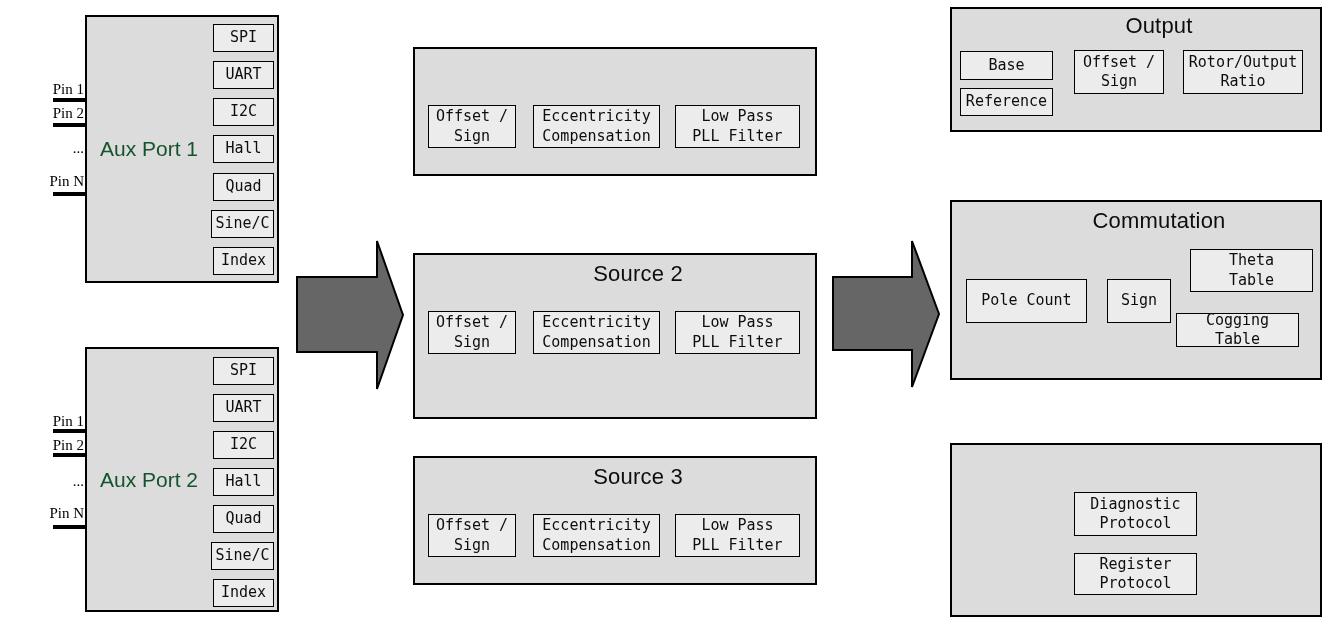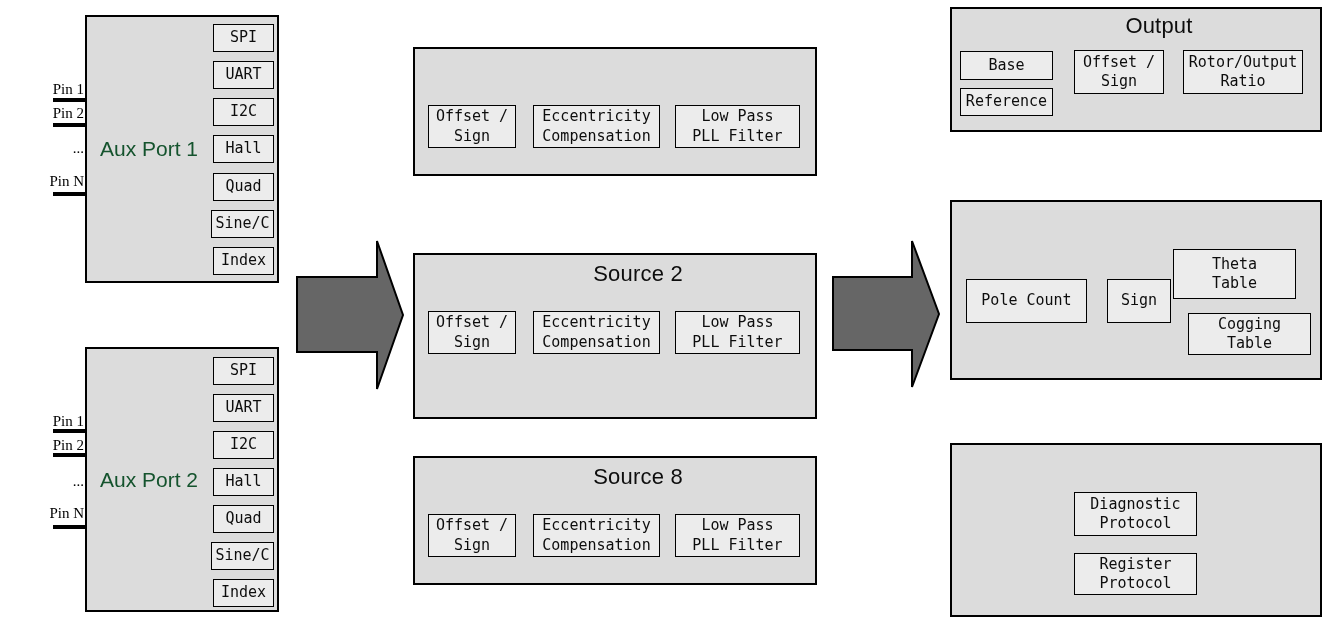--- a/index.html
+++ b/index.html
@@ -128,21 +128,21 @@
     <div class="panel-title" style="top:6px">Source 2</div>
     <div class="sbox" style="left:13px;top:56px;width:88px;height:43px">Offset /
 Sign</div>
     <div class="sbox" style="left:118px;top:56px;width:127px;height:43px">Eccentricity
 Compensation</div>
     <div class="sbox" style="left:260px;top:56px;width:125px;height:43px">Low Pass
 PLL Filter</div>
   </div>
 
   <div class="panel" style="left:413px;top:456px;width:404px;height:129px">
-    <div class="panel-title" style="top:6px">Source 8</div>
+    <div class="panel-title" style="top:6px">Source 3</div>
     <div class="sbox" style="left:13px;top:56px;width:88px;height:43px">Offset /
 Sign</div>
     <div class="sbox" style="left:118px;top:56px;width:127px;height:43px">Eccentricity
 Compensation</div>
     <div class="sbox" style="left:260px;top:56px;width:125px;height:43px">Low Pass
 PLL Filter</div>
   </div>
 
   <svg class="arrow-svg" style="left:830px;top:238px" width="112" height="152" viewBox="0 0 112 152">
     <polygon points="3,39 82,39 82,3 109,76 82,149 82,112 3,112" stroke="#000000" stroke-width="2" fill="#666666"></polygon>
@@ -152,25 +152,26 @@
     <div class="panel-title" style="top:4px">Output</div>
     <div class="sbox" style="left:8px;top:42px;width:93px;height:29px">Base</div>
     <div class="sbox" style="left:8px;top:79px;width:93px;height:28px">Reference</div>
     <div class="sbox" style="left:122px;top:41px;width:90px;height:44px">Offset /
 Sign</div>
     <div class="sbox" style="left:231px;top:41px;width:120px;height:44px">Rotor/Output
 Ratio</div>
   </div>
 
   <div class="panel" style="left:950px;top:200px;width:372px;height:180px">
+    <div class="panel-title" style="top:6px">Commutation</div>
     <div class="sbox" style="left:14px;top:77px;width:121px;height:44px">Pole Count</div>
     <div class="sbox" style="left:155px;top:77px;width:64px;height:44px">Sign</div>
-    <div class="sbox" style="left:221px;top:47px;width:123px;height:50px">Theta
+    <div class="sbox" style="left:238px;top:47px;width:123px;height:43px">Theta
 Table</div>
-    <div class="sbox" style="left:236px;top:111px;width:123px;height:42px">Cogging
+    <div class="sbox" style="left:224px;top:111px;width:123px;height:34px">Cogging
 Table</div>
   </div>
 
   <div class="panel" style="left:950px;top:443px;width:372px;height:174px">
     <div class="sbox" style="left:122px;top:47px;width:123px;height:44px">Diagnostic
 Protocol</div>
     <div class="sbox" style="left:122px;top:108px;width:123px;height:42px">Register
 Protocol</div>
   </div>
 

